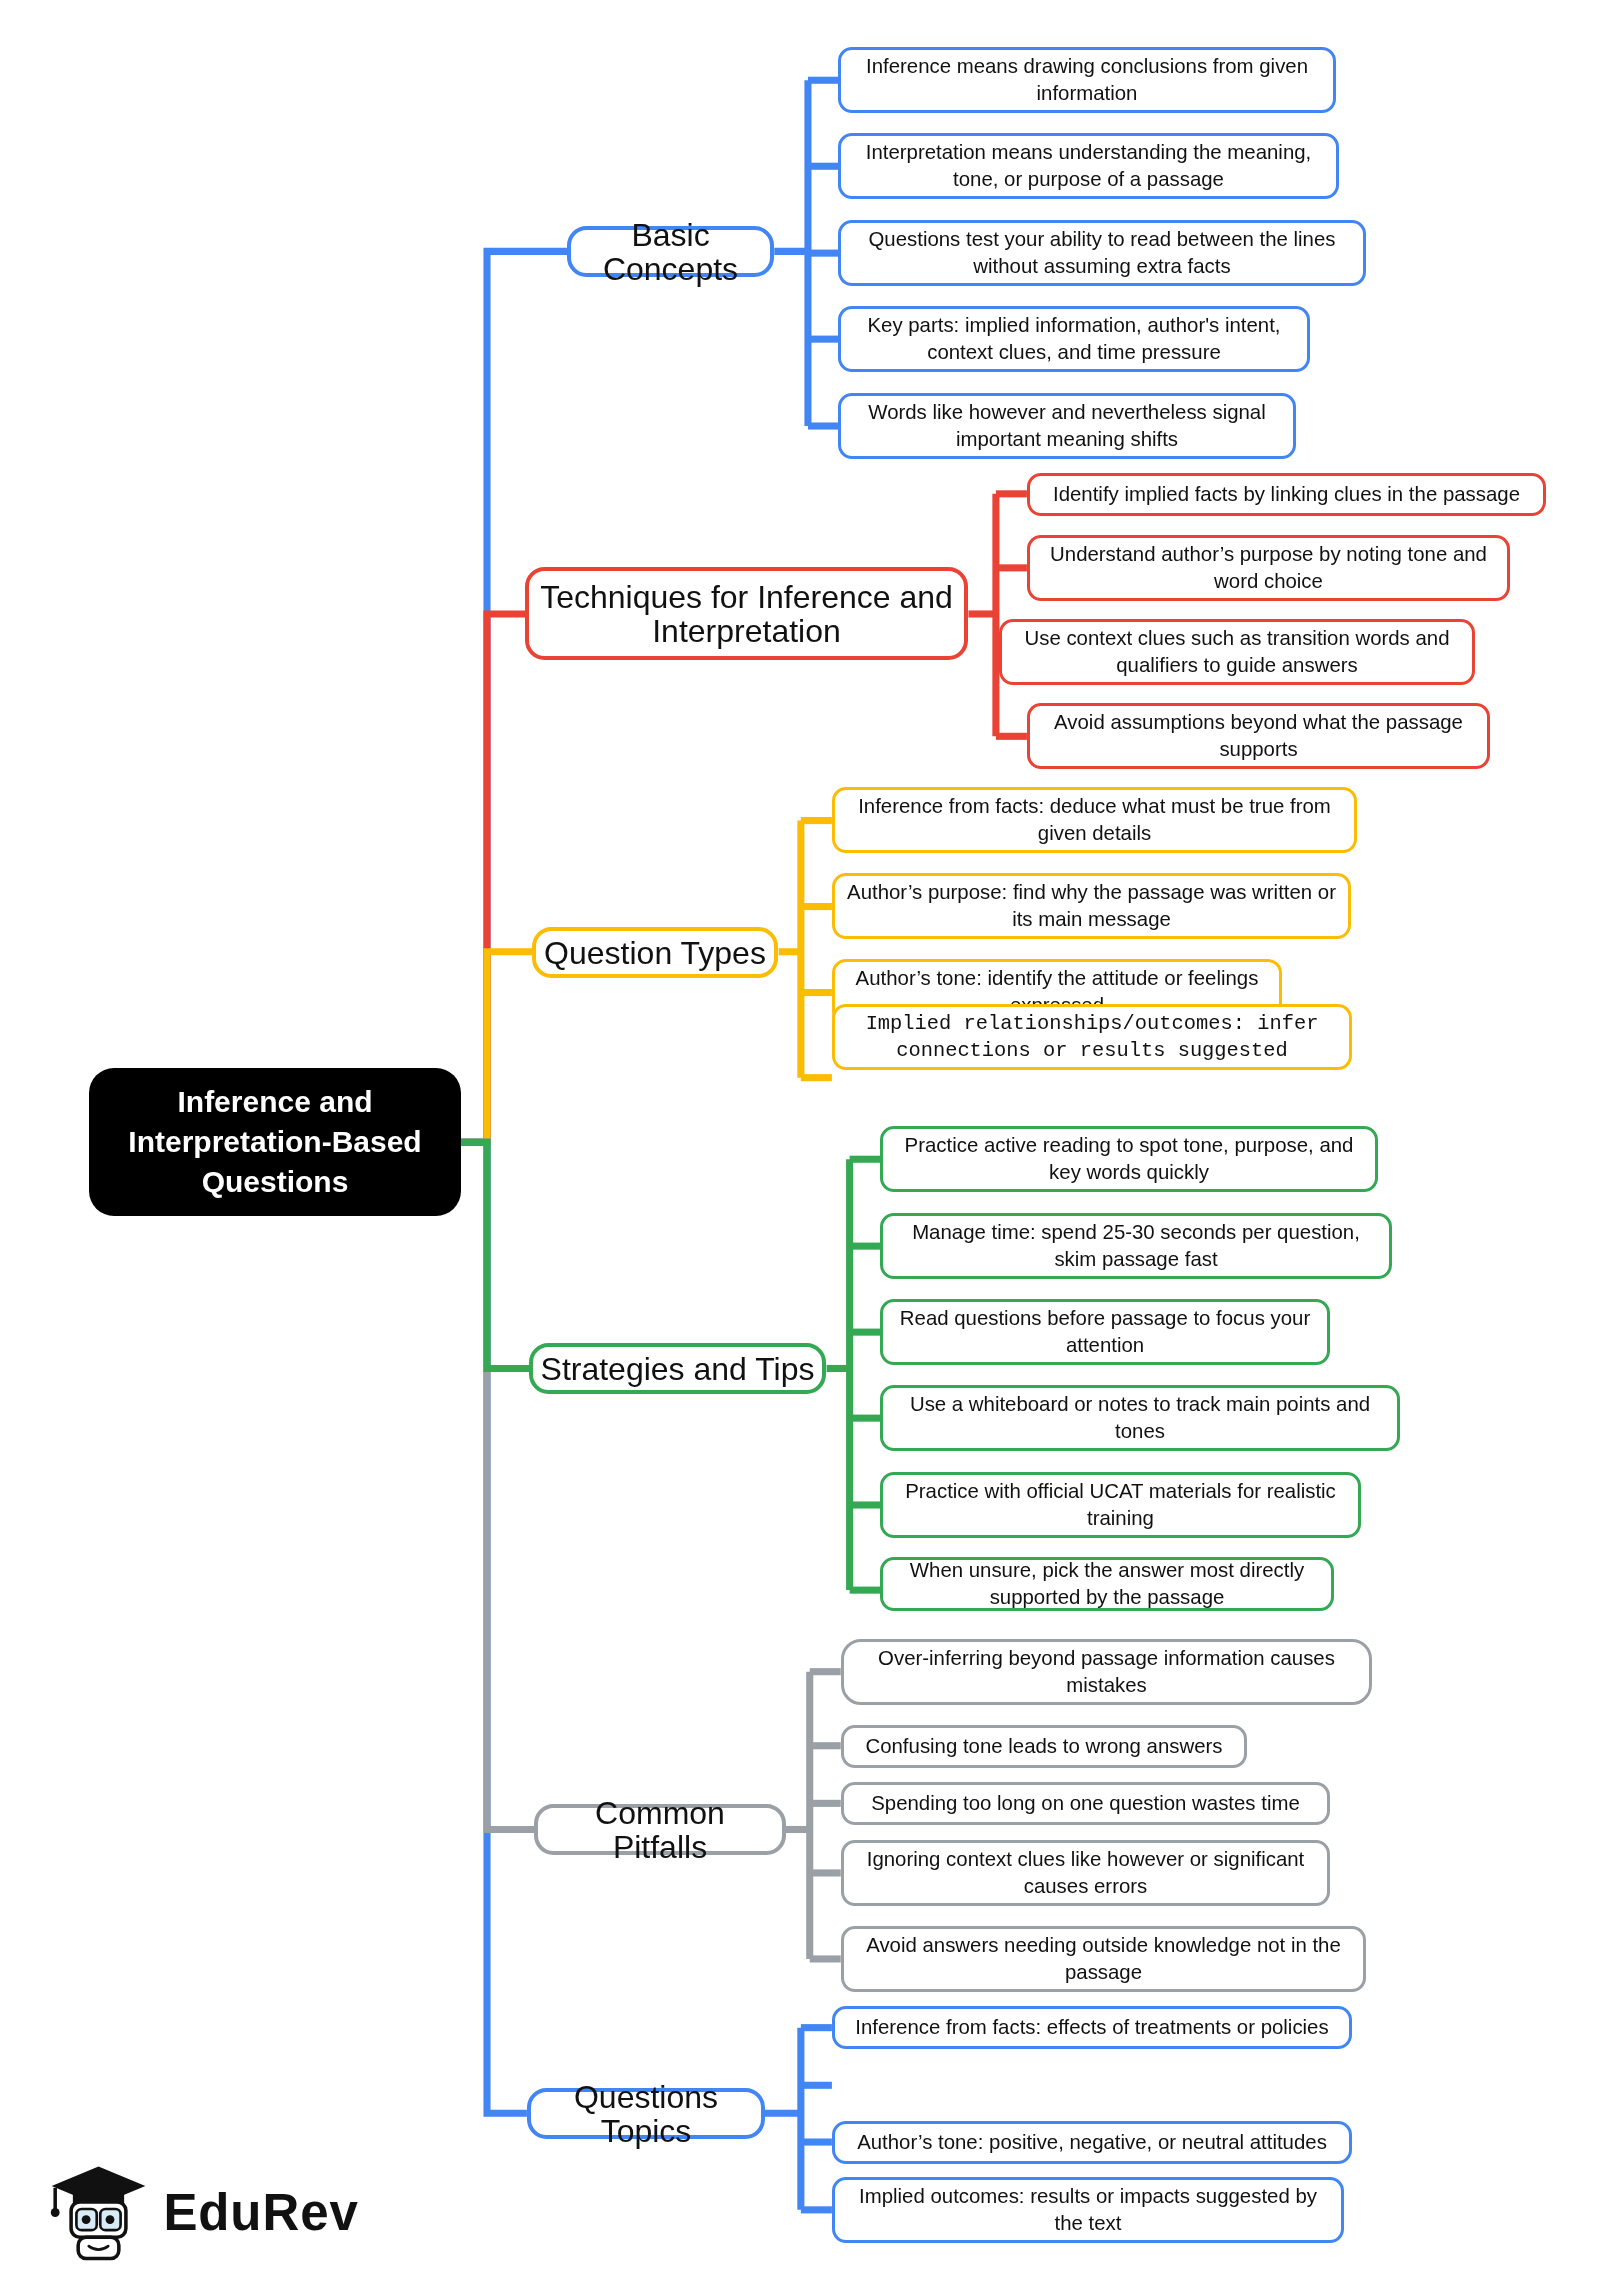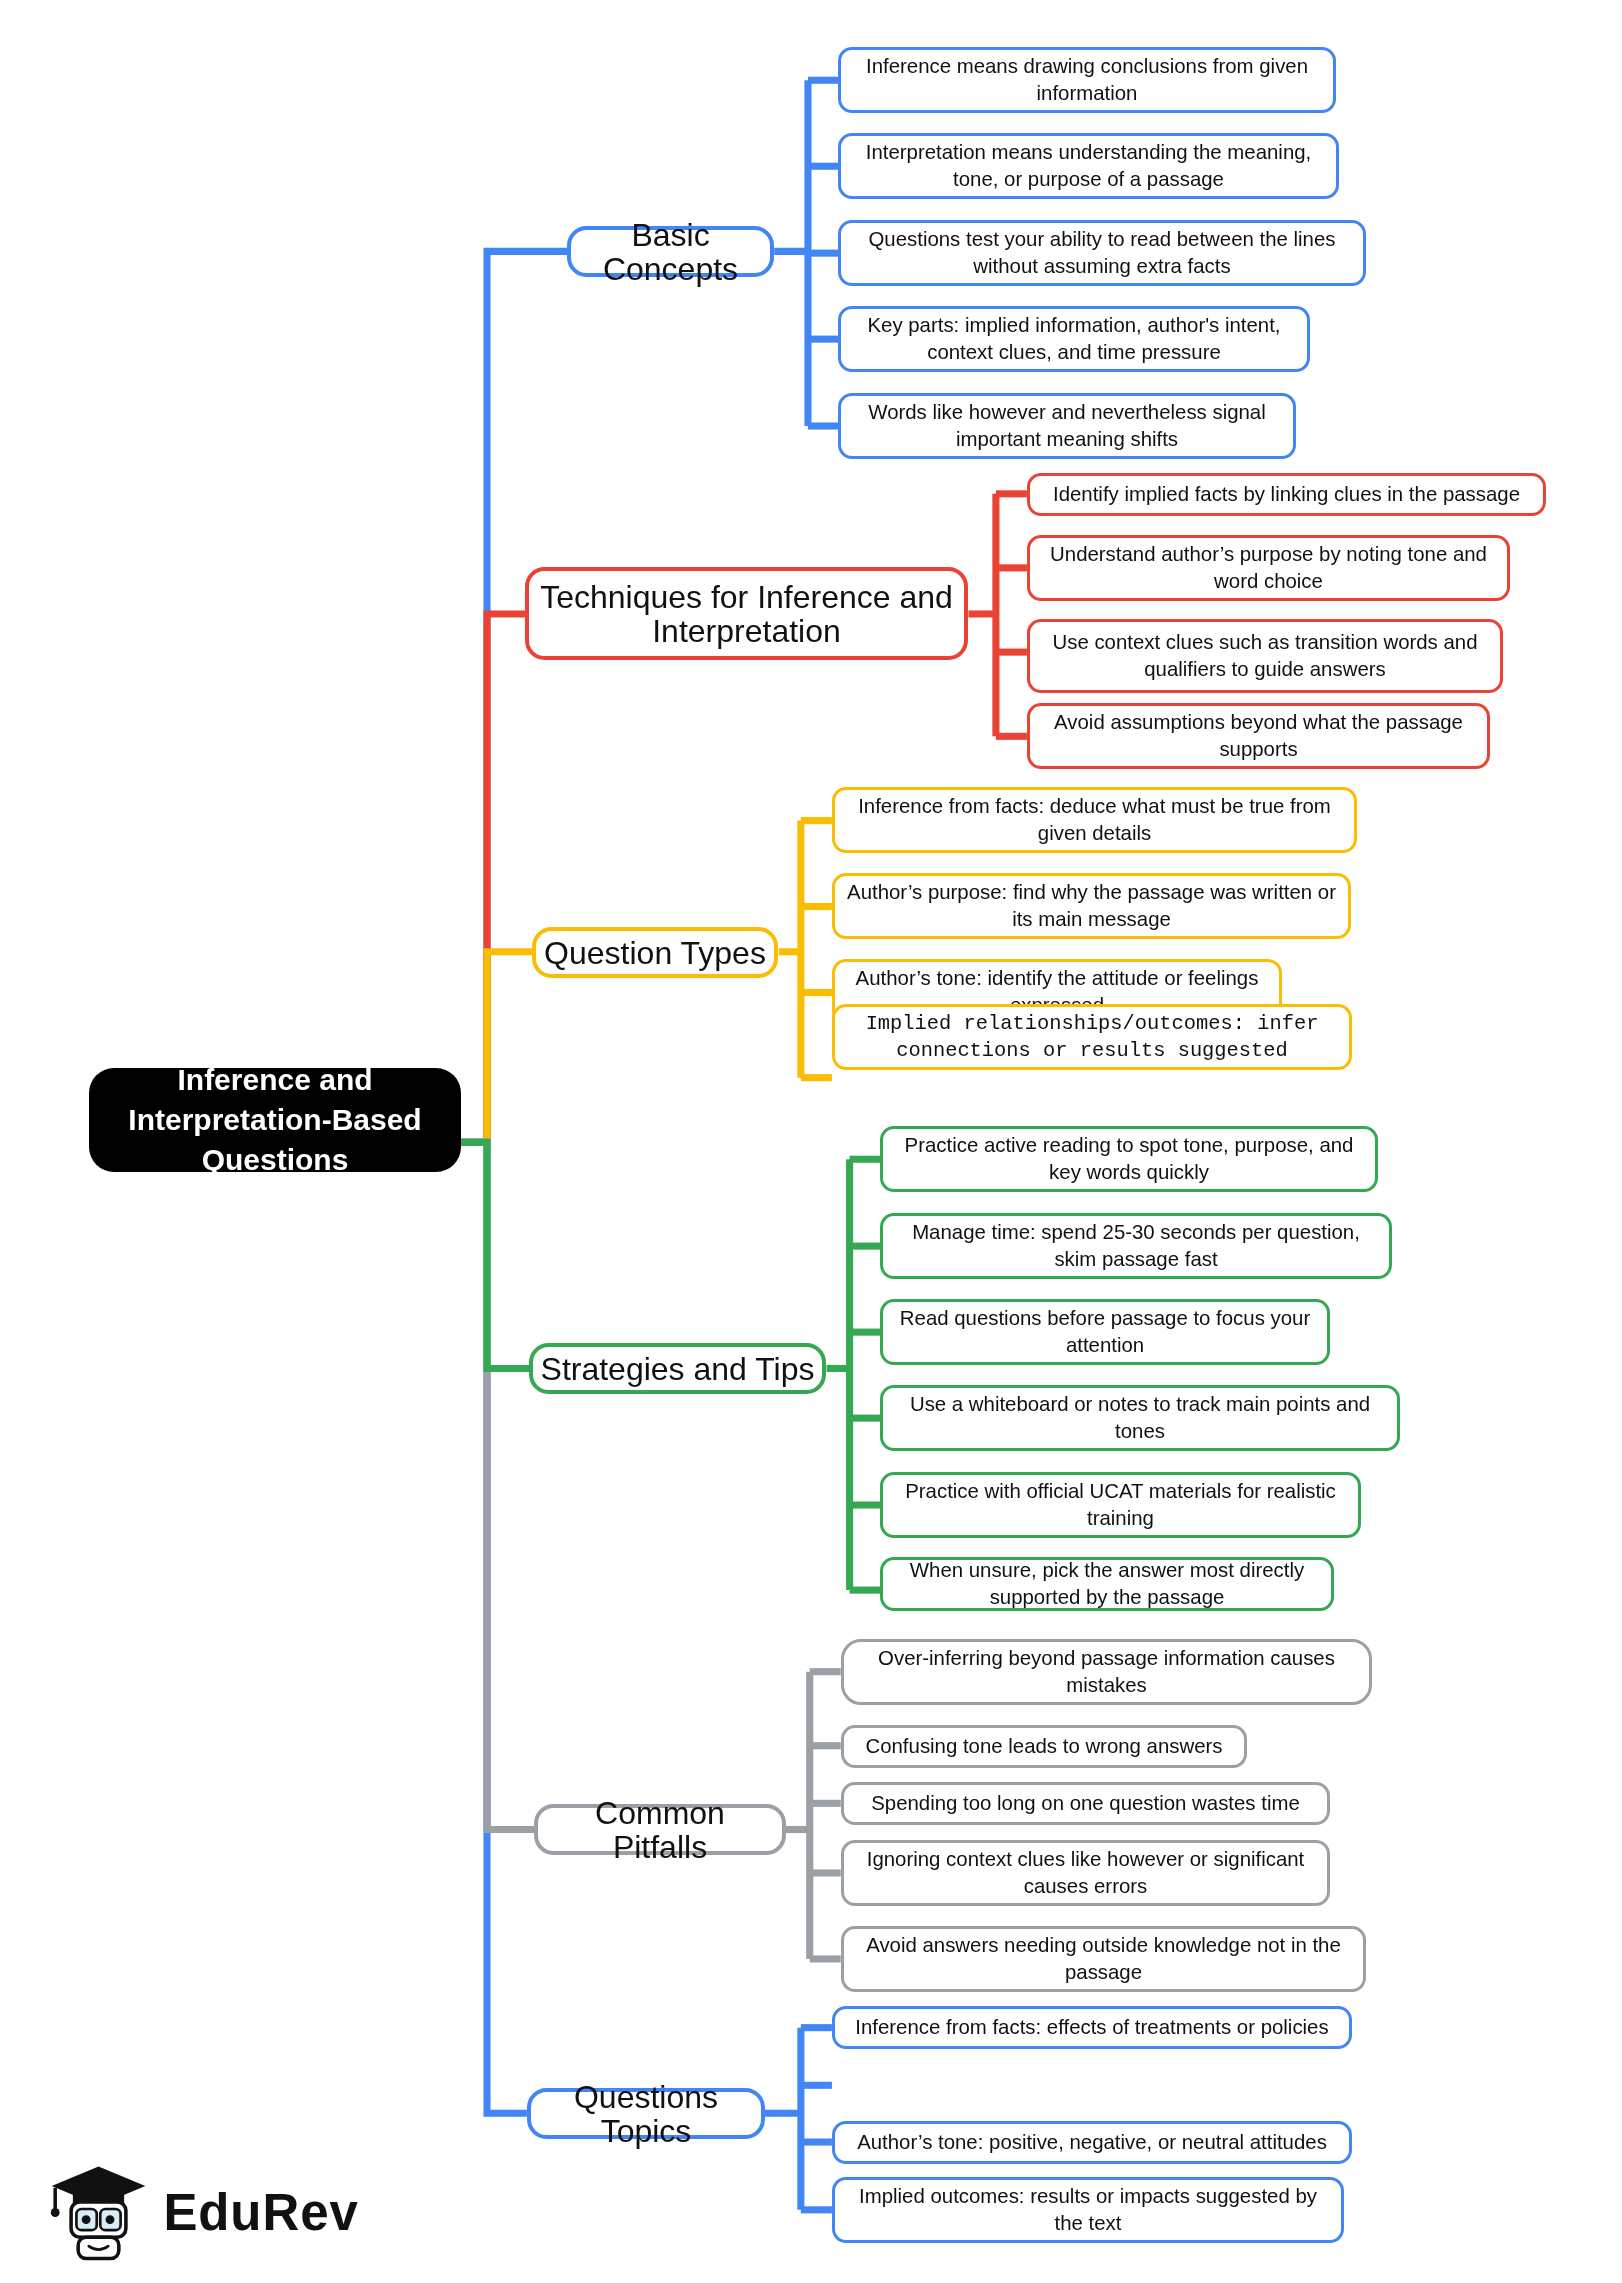--- a/index.html
+++ b/index.html
@@ -81,38 +81,38 @@
     <g fill="none" stroke="#4285f4" stroke-width="8">
       <path d="M 862 2383.5 H 903"></path>
       <path d="M 903 2287 V 2492.5"></path>
       <path d="M 903 2287 H 938"></path>
         <path d="M 903 2352 H 938"></path>
         <path d="M 903 2416 H 938"></path>
         <path d="M 903 2492.5 H 938"></path>
     </g>
   </svg>
 
-  <div class="node root" style="left:89px; top:1068px; width:372px; height:104px;">Inference and Interpretation-Based Questions</div>
+  <div class="node root" style="left:89px; top:1068px; width:372px; height:148px;">Inference and Interpretation-Based Questions</div>
 
   <div class="node branch c-blue" style="left:567px; top:226px;  width:207px; height:51px;">Basic Concepts</div>
   <div class="node branch c-red" style="left:525px; top:567px;  width:443px; height:93px;">Techniques for Inference and Interpretation</div>
   <div class="node branch c-yellow" style="left:532px; top:927px; width:246px; height:51px;">Question Types</div>
   <div class="node branch c-green" style="left:529px; top:1343px; width:297px; height:51px;">Strategies and Tips</div>
   <div class="node branch c-gray" style="left:534px; top:1804px; width:252px; height:51px;">Common Pitfalls</div>
   <div class="node branch c-blue" style="left:527px; top:2088px; width:238px; height:51px;">Questions Topics</div>
 
   <div class="node leaf c-blue" style="left:838px; top:47px;  width:498px; height:66px;">Inference means drawing conclusions from given information</div>
   <div class="node leaf c-blue" style="left:838px; top:133px; width:501px; height:66px;">Interpretation means understanding the meaning, tone, or purpose of a passage</div>
   <div class="node leaf c-blue" style="left:838px; top:220px; width:528px; height:66px;">Questions test your ability to read between the lines without assuming extra facts</div>
   <div class="node leaf c-blue" style="left:838px; top:306px; width:472px; height:66px;">Key parts: implied information, author's intent, context clues, and time pressure</div>
   <div class="node leaf c-blue" style="left:838px; top:393px; width:458px; height:66px;">Words like however and nevertheless signal important meaning shifts</div>
 
   <div class="node leaf c-red" style="left:1027px; top:473px; width:519px; height:43px;">Identify implied facts by linking clues in the passage</div>
   <div class="node leaf c-red" style="left:1027px; top:535px; width:483px; height:66px;">Understand author’s purpose by noting tone and word choice</div>
-  <div class="node leaf c-red" style="left:1027px; top:619px; width:476px; height:74px;">Use context clues such as transition words and qualifiers to guide answers</div>
+  <div class="node leaf c-red" style="left:999px; top:619px; width:476px; height:66px;">Use context clues such as transition words and qualifiers to guide answers</div>
   <div class="node leaf c-red" style="left:1027px; top:703px; width:463px; height:66px;">Avoid assumptions beyond what the passage supports</div>
 
   <div class="node leaf c-yellow" style="left:832px; top:787px;  width:525px; height:66px;">Inference from facts: deduce what must be true from given details</div>
   <div class="node leaf c-yellow" style="left:832px; top:873px;  width:519px; height:66px;">Author’s purpose: find why the passage was written or its main message</div>
   <div class="node leaf c-yellow" style="left:832px; top:959px; width:450px; height:66px;">Author’s tone: identify the attitude or feelings expressed</div>
   <div class="node leaf c-yellow" style="left:832px; top:1004px; width:520px; height:66px;font-family:Liberation Mono, monospace;">Implied relationships/outcomes: infer connections or results suggested</div>
 
   <div class="node leaf c-green" style="left:880px; top:1126px; width:498px; height:66px;">Practice active reading to spot tone, purpose, and key words quickly</div>
   <div class="node leaf c-green" style="left:880px; top:1213px; width:512px; height:66px;">Manage time: spend 25-30 seconds per question, skim passage fast</div>
   <div class="node leaf c-green" style="left:880px; top:1299px; width:450px; height:66px;">Read questions before passage to focus your attention</div>

